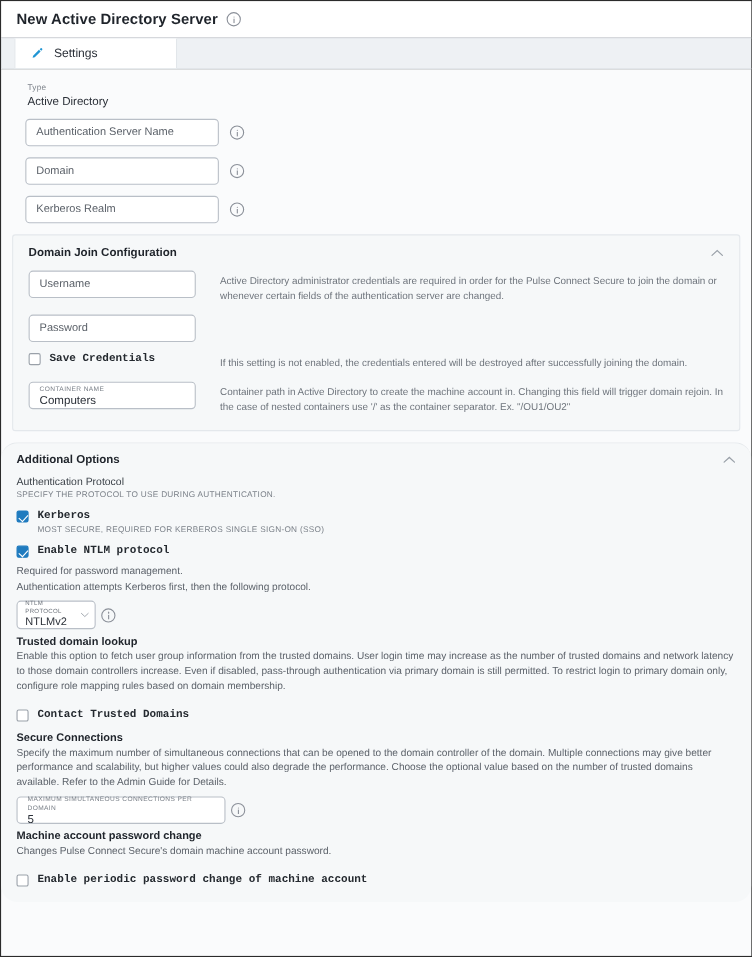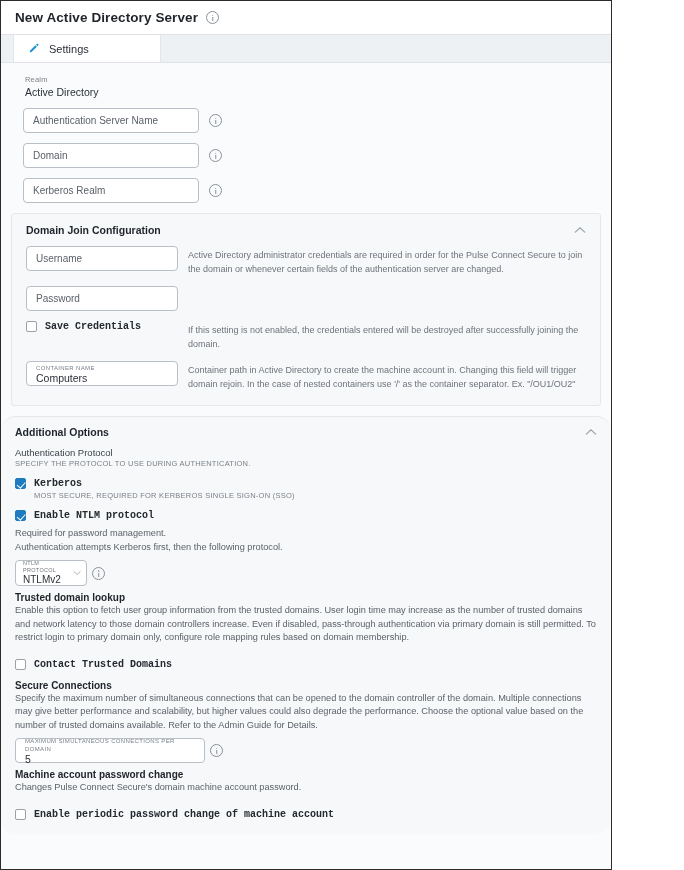--- a/index.html
+++ b/index.html
@@ -5,21 +5,21 @@
   * { box-sizing: border-box; }
   html, body { margin:0; padding:0; }
   body {
     width:684px; height:870px;
     font-family:"Liberation Sans", sans-serif;
     background:#ffffff;
     color:#2b3038;
     overflow:hidden;
   }
   .window {
-    width:612px; height:870px;
+    width:684px; height:870px;
     border:1px solid #2b2b2b;
     background:#404040;
     display:flex; flex-direction:column;
     position:relative;
   }
   
   .titlebar {
     height:33px;
     background:#ffffff;
     display:flex; align-items:center;
@@ -105,21 +105,21 @@
     padding:10px 14px 14px 14px;
     position:relative;
   }
   .panel-head {
     display:flex; align-items:center; justify-content:space-between;
     margin-bottom:10px;
   }
   .panel-title { font-size:10.5px; font-weight:bold; color:#1f242b; }
   .chevron { width:12px; height:8px; display:block; }
 
-  .grid-row { display:flex; align-items:flex-start; gap:0; margin-bottom:10px; }
+  .grid-row { display:flex; align-items:flex-start; gap:12px; margin-bottom:10px; }
   .grid-left { width:162px; flex:0 0 162px; }
   .grid-right { flex:1 1 auto; font-size:9px; line-height:14px; color:#6e747c; padding-top:2px; }
 
   .tfield.panel-f { width:152px; }
 
   
   .cb-row { display:flex; align-items:center; gap:8px;font-family:Liberation Mono, monospace; }
   .cbox {
     width:11px; height:11px; border-radius:2px;
     border:1px solid #9aa1a9; background:#ffffff;
@@ -209,21 +209,21 @@
       <svg class="pencil-icon" viewBox="0 0 16 16">
         <path d="M11.6 1.4a1.4 1.4 0 0 1 2 2l-.9.9-2-2 .9-.9zM9.9 3l2 2-7.1 7.1-2.6.6.6-2.6L9.9 3z" fill="#2196d4"></path>
       </svg>
       <span>Settings</span>
     </div>
   </div>
 
   <div class="content">
 
     <div class="type-block">
-      <div class="type-label">Realm</div>
+      <div class="type-label">Type</div>
       <div class="type-value">Active Directory</div>
     </div>
 
     <div class="field-row">
       <div class="tfield placeholder">Authentication Server Name</div>
       <span class="info-icon"></span>
     </div>
     <div class="field-row">
       <div class="tfield placeholder">Domain</div>
       <span class="info-icon"></span>

